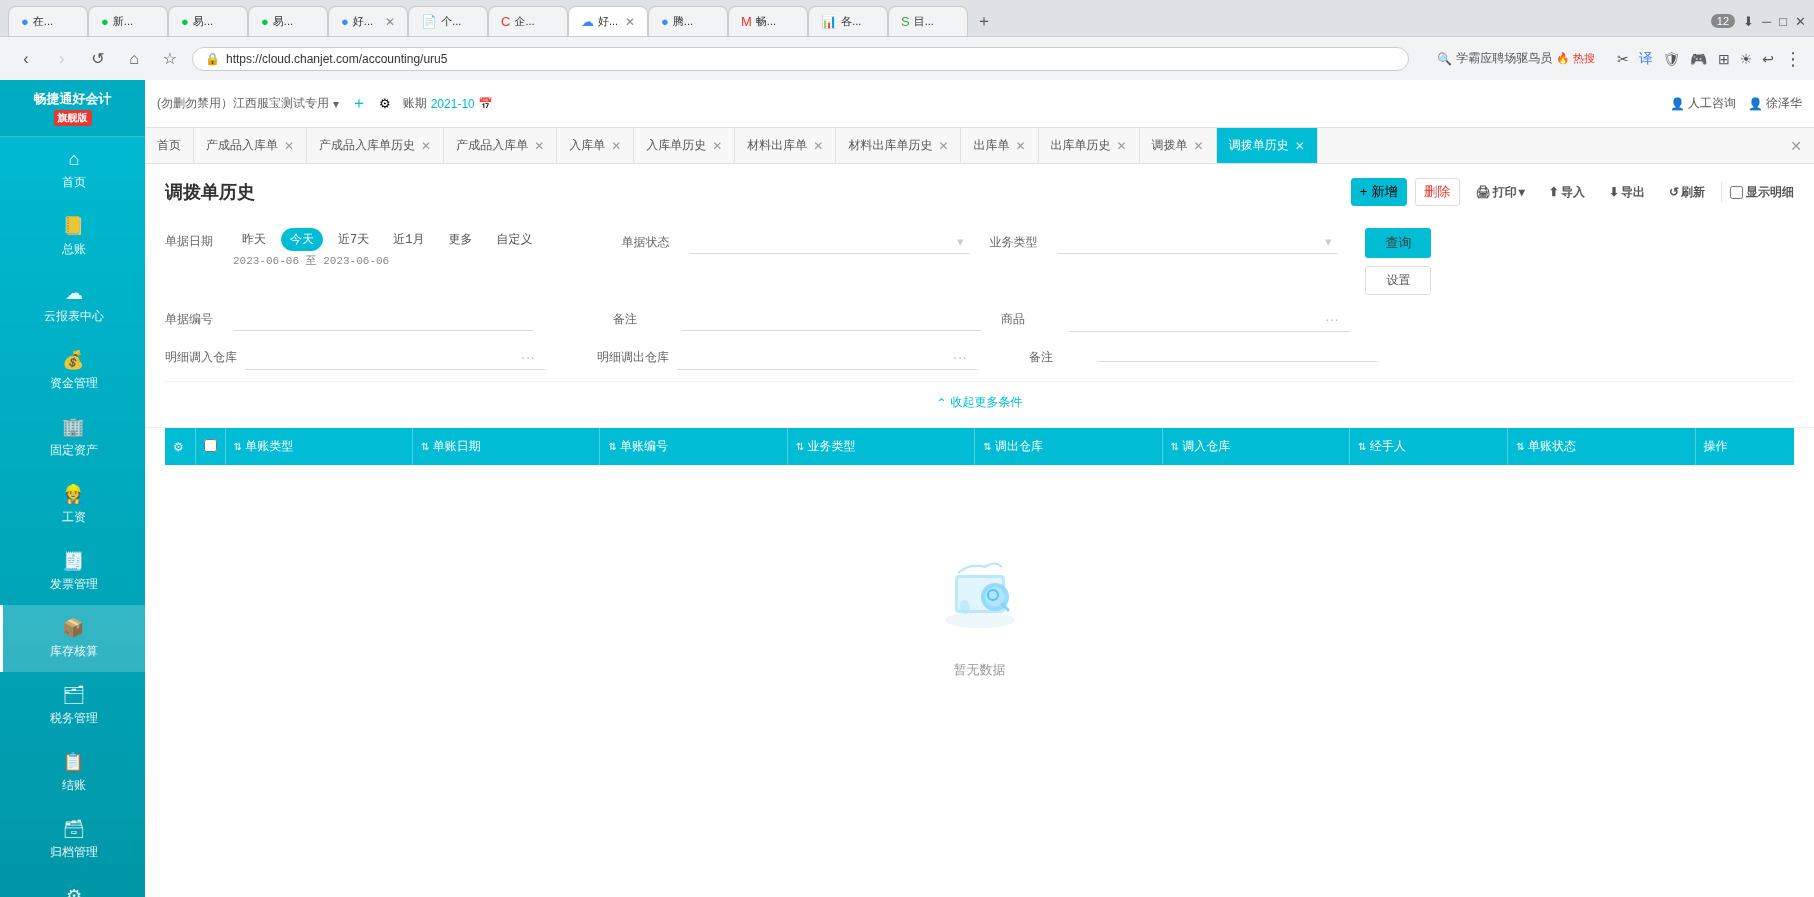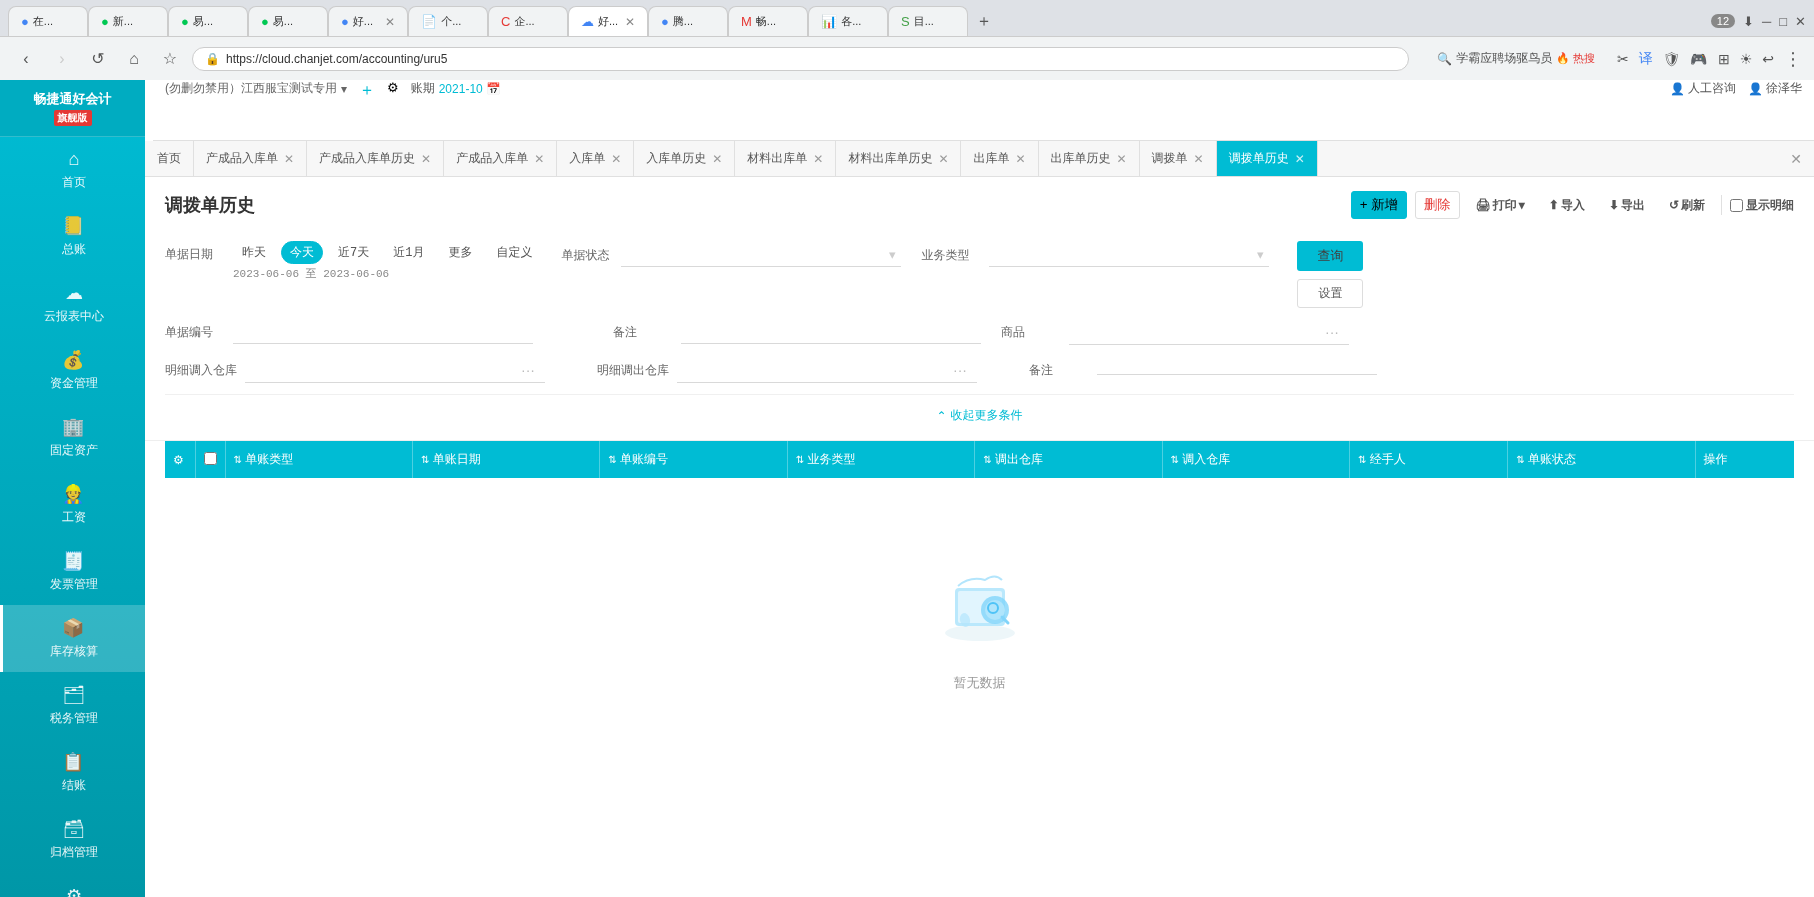--- a/index.html
+++ b/index.html
@@ -29,21 +29,21 @@
     .sidebar-logo { background: #00acc1; padding: 10px; text-align: center; font-size: 13px; font-weight: bold; color: #fff; border-bottom: 1px solid rgba(255,255,255,0.2); }
     .sidebar-logo .sub { font-size: 10px; background: #e53935; color: #fff; padding: 1px 4px; border-radius: 2px; display: inline-block; margin-top: 2px; }
     .sidebar-item { display: flex; flex-direction: column; align-items: center; padding: 12px 8px; cursor: pointer; color: rgba(255,255,255,0.9); font-size: 12px; gap: 4px; border-left: 3px solid transparent; }
     .sidebar-item.active { background: rgba(255,255,255,0.2); border-left-color: #fff; }
     .sidebar-item .icon { font-size: 18px; }
 
     
     .main-content { flex: 1; display: flex; flex-direction: column; background: #fff; overflow: hidden; }
 
     
-    .top-bar { background: #fff; border-bottom: 1px solid #e0e0e0; padding: 0 12px; display: flex; align-items: flex-start; gap: 12px; height: 61px; flex-shrink: 0; margin-left: 8px; }
+    .top-bar { background: #fff; border-bottom: 1px solid #e0e0e0; padding: 0 12px; display: flex; align-items: center; gap: 12px; height: 48px; flex-shrink: 0; }
     .company-selector { display: flex; align-items: center; gap: 4px; color: #666; font-size: 12px; cursor: pointer; }
     .period-btn { display: flex; align-items: center; gap: 4px; color: #555; font-size: 12px; }
     .top-right { margin-left: auto; display: flex; align-items: center; gap: 12px; color: #555; font-size: 12px; }
 
     
     .page-tabs { background: #f7f7f7; border-bottom: 1px solid #e0e0e0; display: flex; align-items: center; overflow-x: auto; flex-shrink: 0; height: 36px; }
     .page-tab { padding: 0 12px; height: 36px; display: flex; align-items: center; gap: 4px; font-size: 12px; color: #555; cursor: pointer; white-space: nowrap; border-right: 1px solid #e0e0e0; }
     .page-tab.active { background: #00bcd4; color: #fff; }
     .page-tab .close { color: #999; font-size: 12px; margin-left: 2px; }
     .page-tab.active .close { color: rgba(255,255,255,0.8); }
@@ -367,21 +367,21 @@
                 <span class="date-btn active">今天</span>
                 <span class="date-btn">近7天</span>
                 <span class="date-btn">近1月</span>
                 <span class="date-btn">更多</span>
                 <span class="date-btn">自定义</span>
               </div>
               <div class="date-range">2023-06-06 至 2023-06-06</div>
             </div>
           </div>
 
-          <div style="display:flex; align-items:center; ">
+          <div style="display:flex; align-items:center; gap:8px; margin-left:60px;">
             <span class="filter-label">单据状态</span>
             <div class="filter-select" style="min-width:280px;">
               <span class="filter-select-text"></span>
               <span style="color:#ccc;">▾</span>
             </div>
           </div>
 
           <div style="display:flex; align-items:center; gap:8px;">
             <span class="filter-label">业务类型</span>
             <div class="filter-select" style="min-width:280px;">

